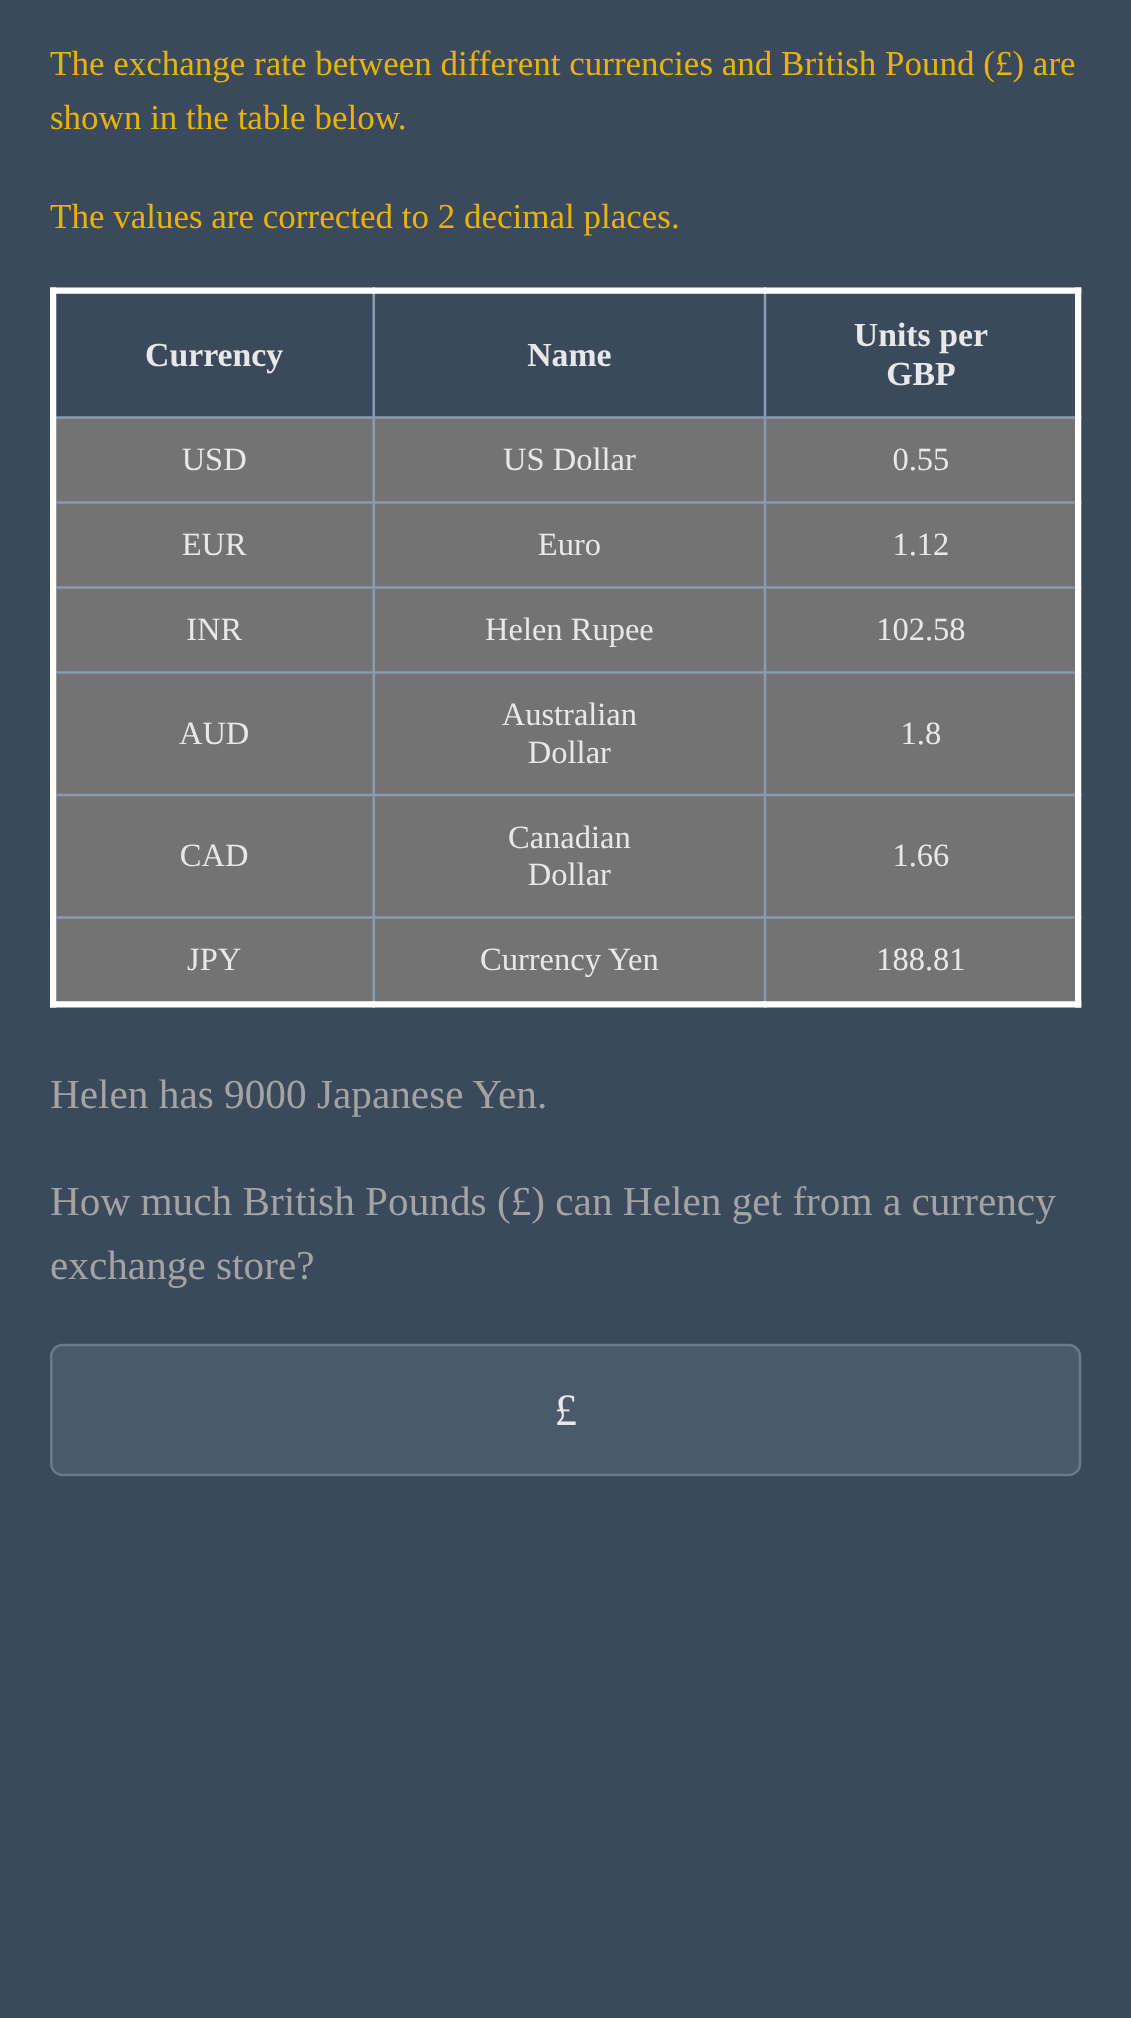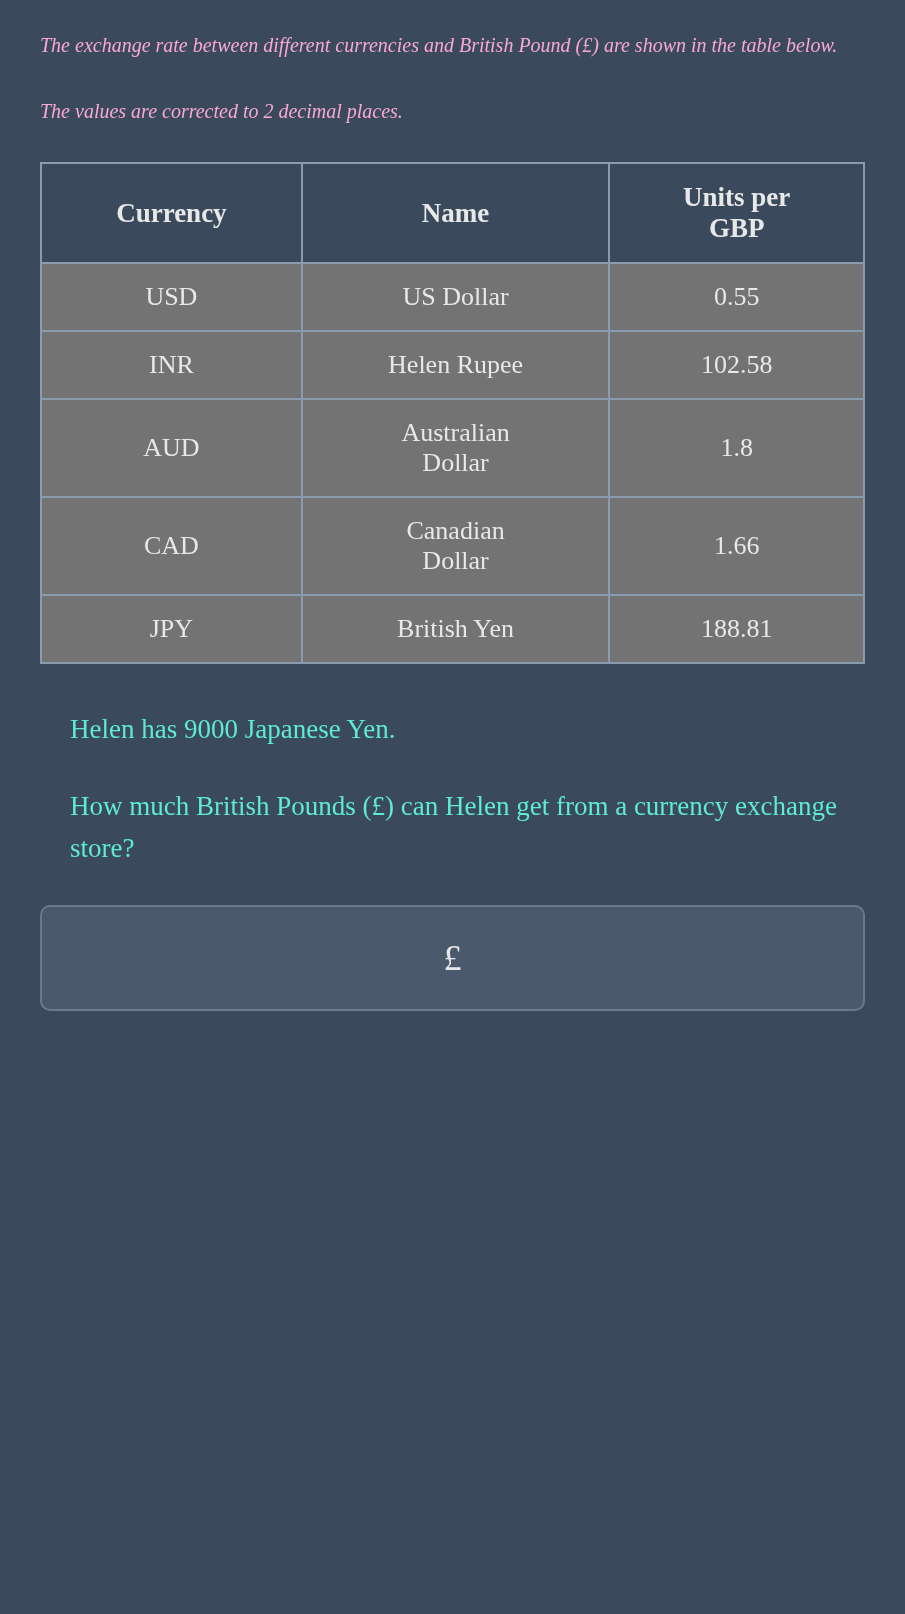--- a/index.html
+++ b/index.html
@@ -11,35 +11,34 @@
     body {
       background-color: #3a4a5c;
       color: #e8e8e8;
       font-family: Georgia, 'Times New Roman', serif;
       width: 905px;
       min-height: 1614px;
       padding: 30px 40px;
     }
 
     .intro-text {
-      font-size: 20px;
+      font-size: 28px;
       line-height: 1.55;
       margin-bottom: 35px;
-      color: #f9a8d4;
-      font-style: italic;
+      color: #eab308;
     }
 
     .table-container {
       margin-bottom: 45px;
     }
 
     table {
       width: 100%;
       border-collapse: collapse;
-      border: 2px solid #ffffff;
+      border: 5px solid #ffffff;
     }
 
     table th, table td {
       border: 2px solid #8a9ab0;
       text-align: center;
       padding: 18px 12px;
       font-size: 26px;
       color: #e8e8e8;
     }
 
@@ -48,25 +47,24 @@
       background-color: #3a4a5c;
       font-size: 27px;
     }
 
     table tbody td {
       background-color: #737373;
       font-weight: normal;
     }
 
     .question-text {
-      font-size: 27px;
+      font-size: 33px;
       line-height: 1.55;
       margin-bottom: 35px;
-      color: #5eead4;
-      margin-left: 30px;
+      color: #a3a3a3;
     }
 
     .answer-section {
       margin-top: 20px;
     }
 
     .answer-box {
       background-color: #4a5a6c;
       border: 2px solid #6a7a8c;
       border-radius: 10px;
@@ -99,37 +97,42 @@
         <th>Units per<br>GBP</th>
       </tr>
     </thead>
     <tbody>
       <tr>
         <td>USD</td>
         <td>US Dollar</td>
         <td>0.55</td>
       </tr>
       <tr>
+        <td>EUR</td>
+        <td>Euro</td>
+        <td>1.12</td>
+      </tr>
+      <tr>
         <td>INR</td>
         <td>Helen Rupee</td>
         <td>102.58</td>
       </tr>
       <tr>
         <td>AUD</td>
         <td>Australian<br>Dollar</td>
         <td>1.8</td>
       </tr>
       <tr>
         <td>CAD</td>
         <td>Canadian<br>Dollar</td>
         <td>1.66</td>
       </tr>
       <tr>
         <td>JPY</td>
-        <td>British Yen</td>
+        <td>Currency Yen</td>
         <td>188.81</td>
       </tr>
     </tbody>
   </table>
 </div>
 
 <div>
   <p class="question-text">Helen has 9000 Japanese Yen.</p>
   <p class="question-text">How much British Pounds (£) can Helen get from a currency exchange store?</p>
 </div>

